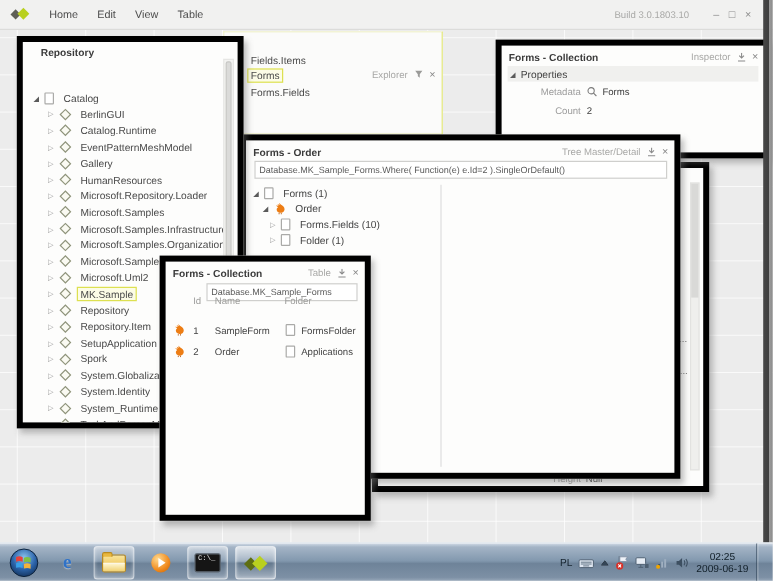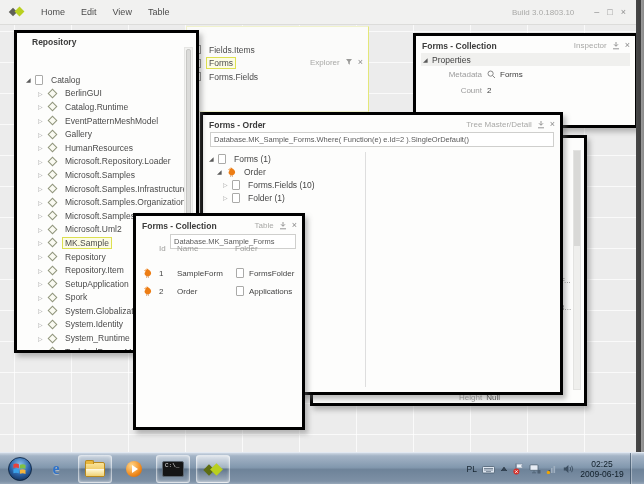--- a/index.html
+++ b/index.html
@@ -23,21 +23,21 @@
   
   #canvas{position:absolute;left:0;top:24px;width:644px;height:428px;background-color:#ececec;
     background-image:linear-gradient(to right,rgba(255,255,255,.75) 1px,transparent 1px),
                      linear-gradient(to bottom,rgba(255,255,255,.75) 1px,transparent 1px);
     background-size:57px 31px;background-position:14px 7px;z-index:1;}
 
   #edge-right{position:absolute;right:0;top:0;width:8px;height:452px;z-index:30;
     background:linear-gradient(to right,#474747 0,#3e3e3e 5px,#9a9a9a 5px,#8b8b8b 8px);}
 
   
-  .win{position:absolute;background:#fdfdfc;border:3px solid #000000;
+  .win{position:absolute;background:#fdfdfc;border:5px solid #000000;
        box-shadow:3px 4px 5px rgba(110,110,110,.45);}
   .whead{position:absolute;left:0;right:0;top:0;height:15px;display:flex;align-items:center;padding:2px 5px 0 6px;}
   .wtitle{font-weight:bold;font-size:8.5px;color:#3b3b3b;white-space:nowrap;}
   .wkind{margin-left:auto;color:#a8a8a6;font-size:8px;white-space:nowrap;}
   .wicon{margin-left:5px;display:flex;align-items:center;}
   .wx{margin-left:5px;color:#8a8a8a;font-size:9px;line-height:9px;}
   .glyphx::before{content:"×";}
 
   .query{position:absolute;height:13px;border:1px solid #cfcfcd;background:#fff;
          font-size:7.5px;color:#5a5a5a;line-height:13px;padding-left:3px;

